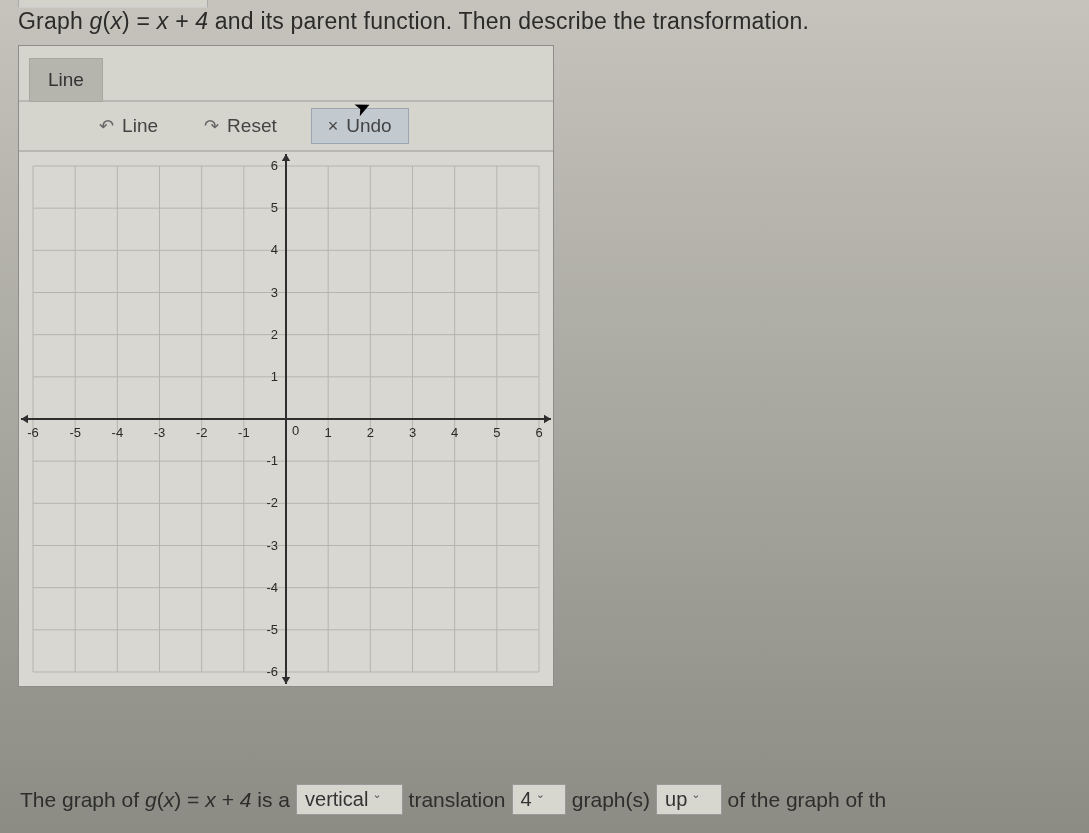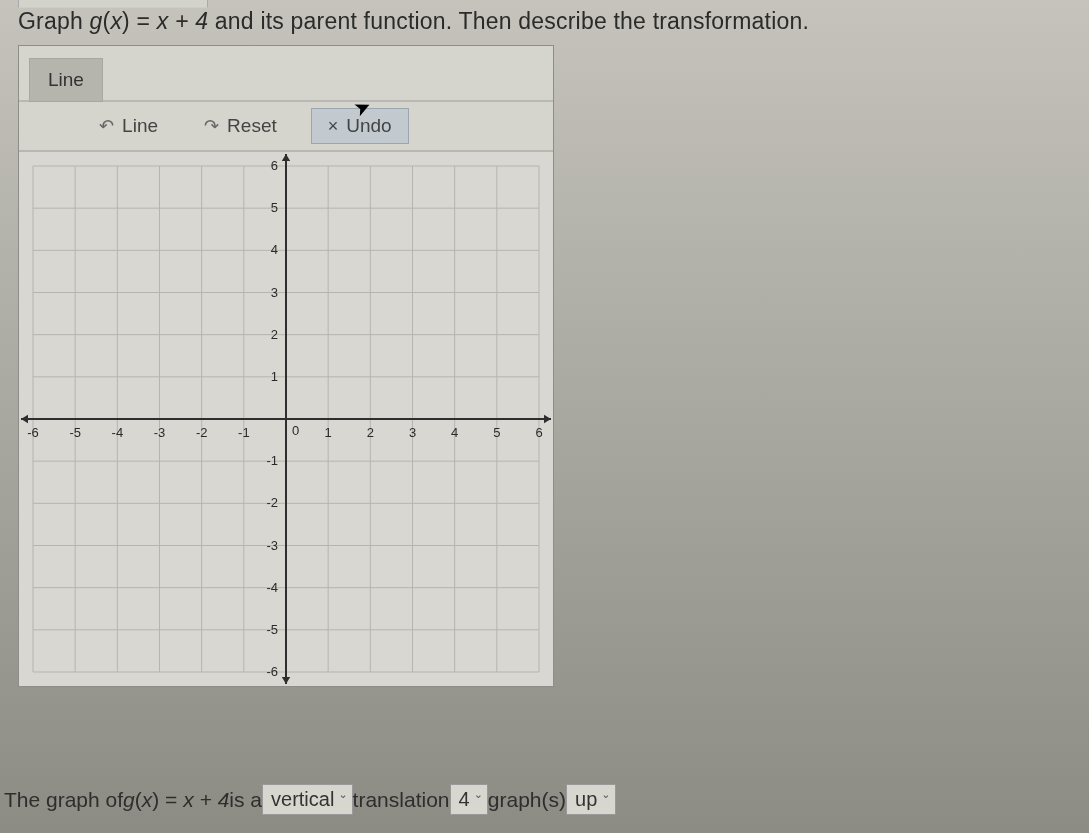--- a/index.html
+++ b/index.html
@@ -110,34 +110,35 @@
     }
     .cursor-arrow {
       position: absolute;
       font-size: 20px;
       color: #000;
       transform: rotate(-25deg);
     }
     .answer-text {
       position: absolute;
       bottom: 18px;
-      left: 4px;
+      left: 20px;
       font-size: 21px;
       color: #2e2e2d;
       display: flex;
       align-items: center;
+      gap: 6px;
       white-space: nowrap;
     }
     .answer-text .ital {
       font-style: italic;
     }
     .select-box {
       background: #d8d7cf;
       border: 1px solid #999;
-      padding: 3px 4px 3px 8px;
+      padding: 3px 20px 3px 8px;
       display: inline-flex;
       align-items: flex-start;
       gap: 4px;
       font-size: 20px;
       color: #333;
     }
     .select-box .chev {
       font-size: 11px;
       color: #555;
     }
@@ -273,16 +274,17 @@
       <span>translation</span>
       <span class="select-box">
         <span>4</span>
         <span class="chev">⌄</span>
       </span>
       <span>graph(s)</span>
       <span class="select-box">
         <span>up</span>
         <span class="chev">⌄</span>
       </span>
+      <span>of the graph of th</span>
     </div>
 
   </div>
 </div>
 
 </body></html>

